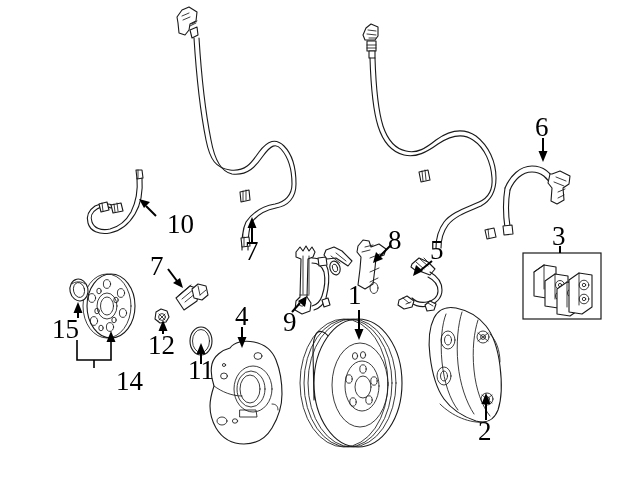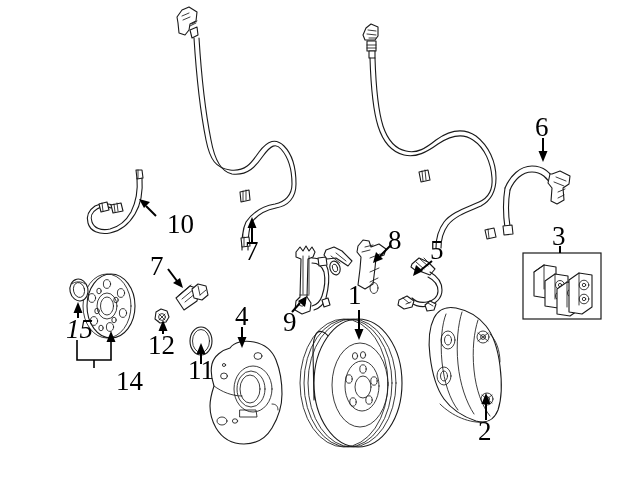--- a/index.html
+++ b/index.html
@@ -340,15 +340,15 @@
   <div class="callout" style="left:430px;top:237px;">5</div>
   <div class="callout" style="left:535px;top:114px;">6</div>
   <div class="callout" style="left:245px;top:238px;">7</div>
   <div class="callout" style="left:388px;top:227px;">8</div>
   <div class="callout" style="left:283px;top:309px;">9</div>
   <div class="callout" style="left:155px;top:211px;margin-left:12px;">10</div>
   <div class="callout" style="left:188px;top:357px;text-align:center;">11</div>
   <div class="callout" style="left:148px;top:332px;text-align:right;">12</div>
   <div class="callout" style="left:150px;top:253px;">7</div>
   <div class="callout" style="left:80px;top:368px;margin-left:36px;">14</div>
-  <div class="callout" style="left:66px;top:316px;font-style:italic;">15</div>
+  <div class="callout" style="left:52px;top:316px;">15</div>
 
 </div>
 
 </body></html>

